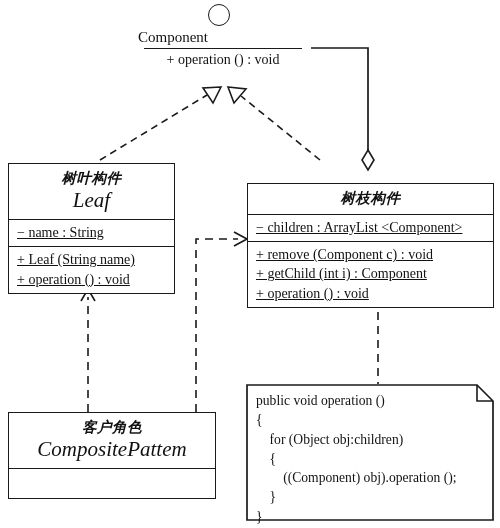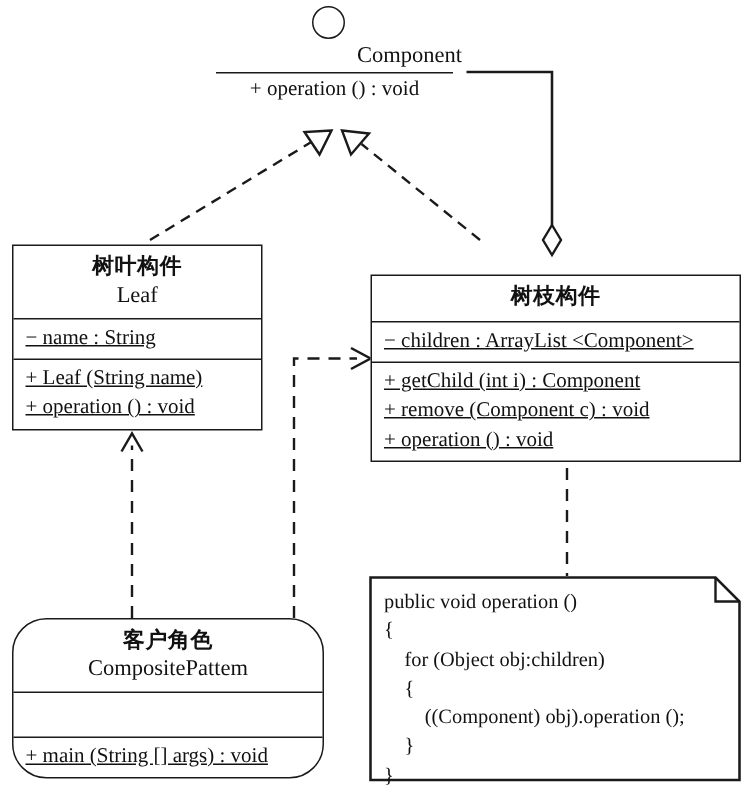--- a/index.html
+++ b/index.html
@@ -41,32 +41,33 @@
     padding: 3px 8px 4px 8px;
   }
   .uml-compartment + .uml-compartment {
     border-top: 1.6px solid #1a1a1a;
     text-decoration: underline;
   }
   .uml-head {
     text-align: center;
     padding-top: 6px;
     padding-bottom: 6px;
+    font-style: italic;
   }
   .cn-name {
     display: block;
     font-size: 14.5px;
     line-height: 1.22;
     font-family: "DejaVu Sans", "Liberation Sans", sans-serif;
     font-weight: 600;
     letter-spacing: 0.5px;
   }
   .en-name {
     display: block;
-    font-size: 15px;
+    font-size: 21px;
     line-height: 1.2;
   }
   .member {
     display: block;
     font-size: 14px;
     line-height: 1.38;
     white-space: pre;
   }
   .empty-compartment {
     height: 30px;
@@ -88,21 +89,21 @@
     height: 22px;
     border: 1.7px solid #1a1a1a;
     border-radius: 50%;
     box-sizing: border-box;
   }
   #interface-name {
     position: absolute;
     left: 0px;
     top: 27px;
     width: 170px;
-    text-align: right;
+    text-align: left;
     font-size: 15px;
   }
   #interface-rule {
     position: absolute;
     left: 6px;
     top: 46px;
     width: 158px;
     height: 0;
     border-top: 1.8px solid #1a1a1a;
   }
@@ -202,35 +203,32 @@
   </div>
 
   <div class="uml-class" style="left:247px; top:163px; width:247px;margin-top:20px;">
     <div class="uml-compartment uml-head">
       <span class="cn-name">树枝构件</span>
     </div>
     <div class="uml-compartment">
       <span class="member">− children : ArrayList &lt;Component&gt;</span>
     </div>
     <div class="uml-compartment">
+      <span class="member">+ remove (Component c) : void</span>
       <span class="member">+ getChild (int i) : Component</span>
-      <span class="member">+ remove (Component c) : void</span>
       <span class="member">+ operation () : void</span>
     </div>
   </div>
 
-  <div class="uml-class" style="left:8px; top:412px; width:208px;border-radius:23px;">
+  <div class="uml-class" style="left:8px; top:412px; width:208px;">
     <div class="uml-compartment uml-head">
       <span class="cn-name">客户角色</span>
       <span class="en-name">CompositePattem</span>
     </div>
     <div class="uml-compartment empty-compartment"></div>
-    <div class="uml-compartment">
-      <span class="member">+ main (String [] args) : void</span>
-    </div>
   </div>
 
   <div id="code-note">
     <div id="code-note-text">public void operation ()
 {
     for (Object obj:children)
     {
         ((Component) obj).operation ();
     }
 }</div>

